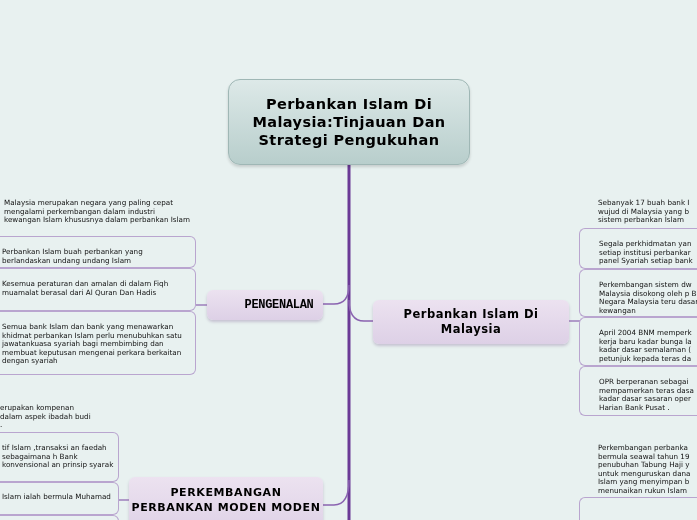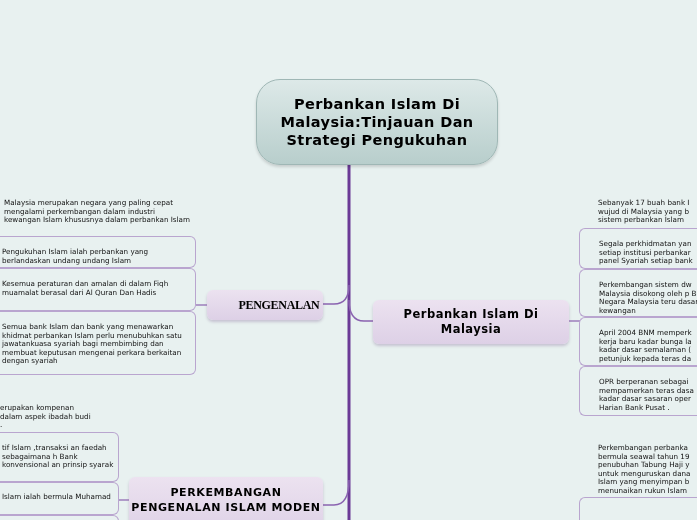--- a/index.html
+++ b/index.html
@@ -4,39 +4,39 @@
 <style>
   html, body { margin: 0; padding: 0; }
   body {
     width: 697px; height: 520px; overflow: hidden; position: relative;
     background: #e8f1f0;
     font-family: "DejaVu Sans", sans-serif;
   }
   .abs { position: absolute; }
   .root {
     left: 228px; top: 79px; width: 242px; height: 86px;
-    border-radius: 24px;
+    border-radius: 12px;
     background: linear-gradient(#dde9e8, #b8cecc);
     border: 1px solid #9fb7b5;
     box-shadow: 0 2px 3px rgba(0,0,0,0.15);
     display: flex; align-items: center; justify-content: center; text-align: center;
     font-family: "DejaVu Sans", sans-serif; font-weight: bold;
     font-size: 14.5px; line-height: 18px; color: #000;
-    letter-spacing: 0.4px; padding: 0 18px; box-sizing: border-box; margin-left: 28px;
+    letter-spacing: 0.4px; padding: 0 18px; box-sizing: border-box;
   }
   .main-topic {
     background: linear-gradient(#ece2f0, #ddd0e6);
     border-radius: 6px;
     box-shadow: 0 2px 3px rgba(120,90,140,0.3);
     display: flex; align-items: center; justify-content: center; text-align: center;
     font-weight: bold; color: #000; box-sizing: border-box;
   }
   .t-pengenalan {
     left: 207px; top: 290px; width: 116px; height: 30px;
-    font-family: Liberation Serif, serif; font-size: 12px; letter-spacing: -0.3px; padding-left: 28px;
+    font-family: Liberation Mono, monospace; font-size: 12px; letter-spacing: -0.3px; padding-left: 28px;
   }
   .t-perbankan {
     left: 373px; top: 300px; width: 196px; height: 44px;
     font-size: 11.5px; line-height: 15px; letter-spacing: 0.5px;
   }
   .t-perkembangan {
     left: 129px; top: 477px; width: 194px; height: 60px;
     font-size: 11px; line-height: 15px; letter-spacing: 0.6px; align-items: flex-start;
     padding-top: 8px;
   }
@@ -83,28 +83,28 @@
 
 <div class="abs main-topic t-pengenalan">
   <span>PENGENALAN</span>
 </div>
 
 <div class="abs main-topic t-perbankan">
   <span>Perbankan Islam Di Malaysia</span>
 </div>
 
 <div class="abs main-topic t-perkembangan">
-  <span>PERKEMBANGAN PENGENALAN ISLAM MODEN</span>
+  <span>PERKEMBANGAN PERBANKAN MODEN MODEN</span>
 </div>
 
 <div class="abs subtopic sub-plain" style="left:0;top:199px;width:196px;height:36px;">
   <span>Malaysia merupakan negara yang paling cepat mengalami perkembangan dalam industri kewangan Islam khususnya dalam perbankan Islam</span>
 </div>
 <div class="abs subtopic sub-left" style="left:-2px;top:236px;width:198px;height:32px;padding-top:11px;">
-  <span>Pengukuhan Islam ialah perbankan yang berlandaskan undang undang Islam</span>
+  <span>Perbankan Islam buah perbankan yang berlandaskan undang undang Islam</span>
 </div>
 <div class="abs subtopic sub-left" style="left:-2px;top:268px;width:198px;height:43px;padding-top:11px;">
   <span>Kesemua peraturan dan amalan di dalam Fiqh muamalat berasal dari Al Quran Dan Hadis</span>
 </div>
 <div class="abs subtopic sub-left" style="left:-2px;top:311px;width:198px;height:64px;padding-top:11px;">
   <span>Semua bank Islam dan bank yang menawarkan khidmat perbankan Islam perlu menubuhkan satu jawatankuasa syariah bagi membimbing dan membuat keputusan mengenai perkara berkaitan dengan syariah</span>
 </div>
 
 <div class="abs subtopic sub-plain" style="left:594px;top:199px;width:110px;height:28px;white-space:normal;overflow:hidden;">
   <span>Sebanyak 17 buah bank I wujud di Malaysia yang b sistem perbankan Islam</span>

